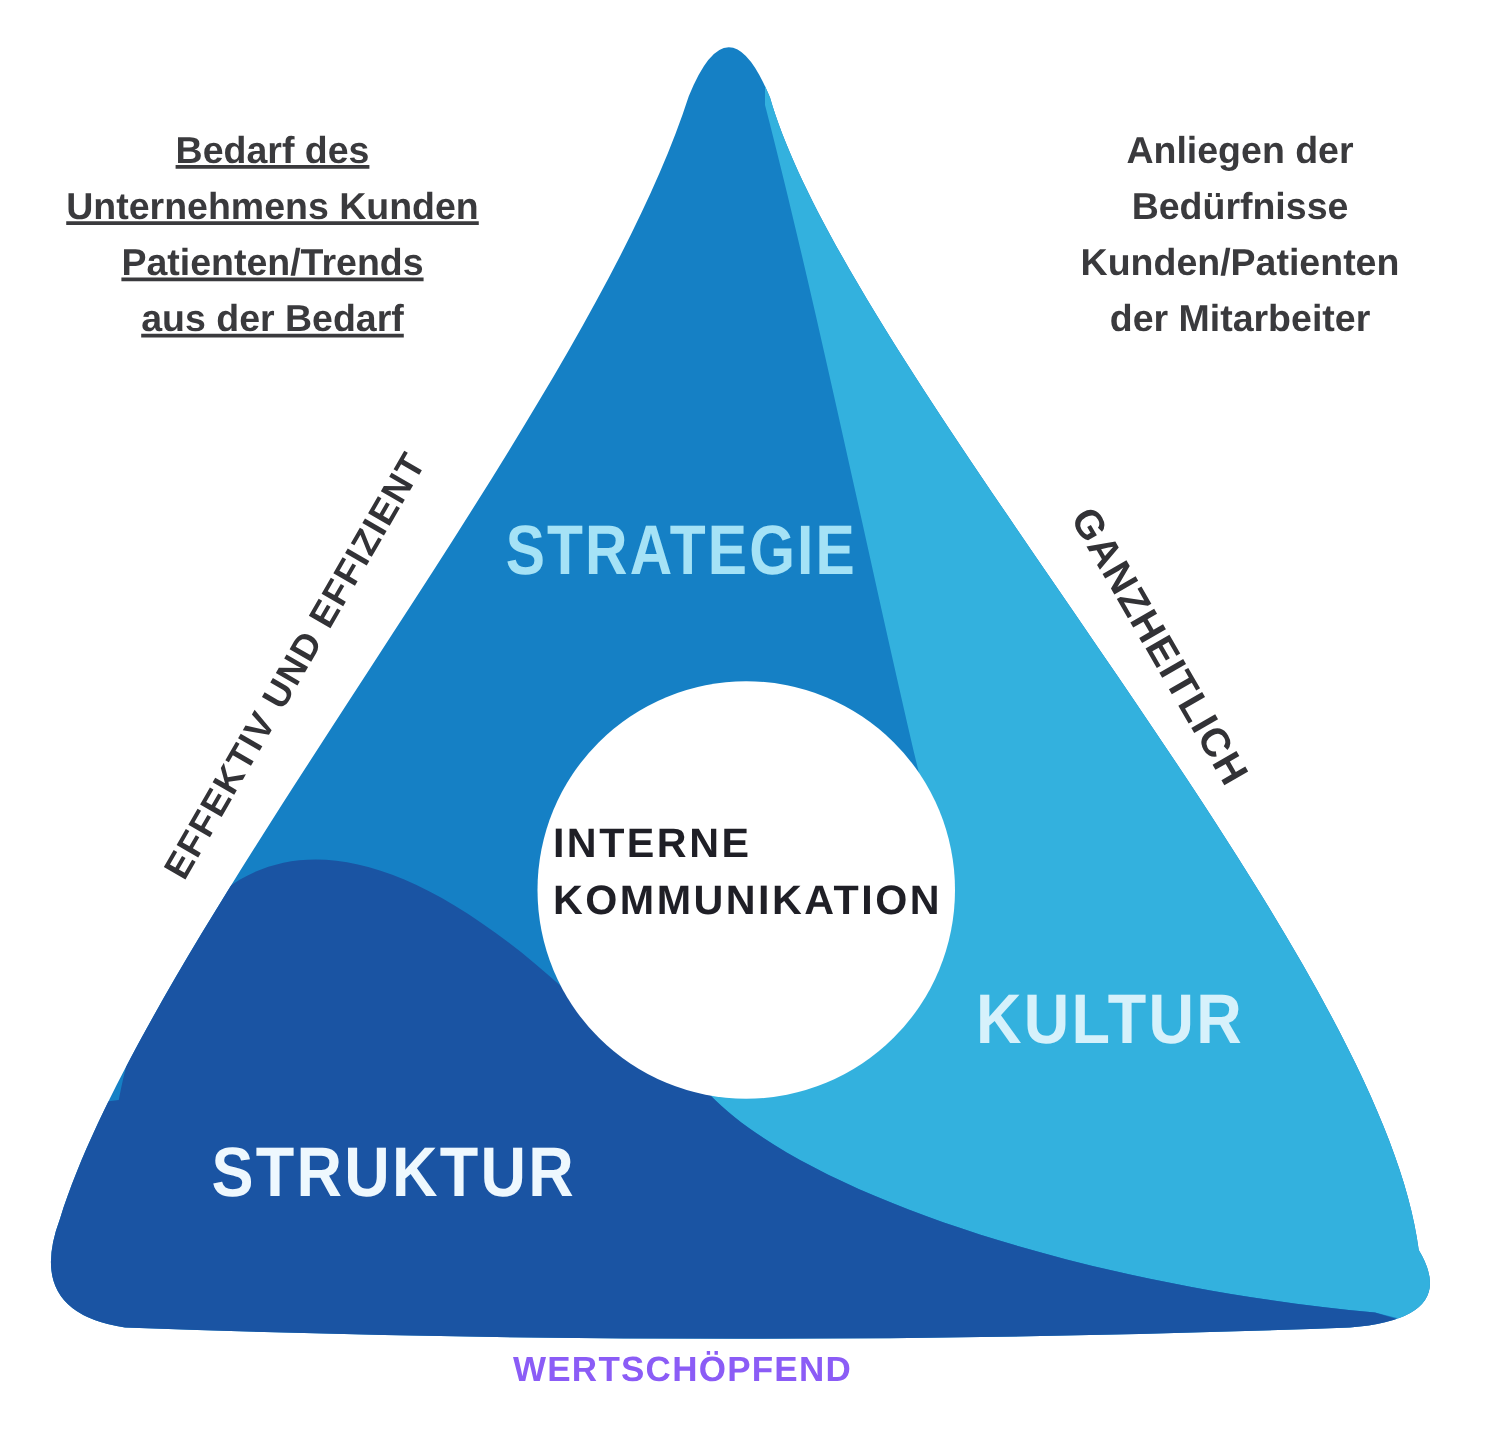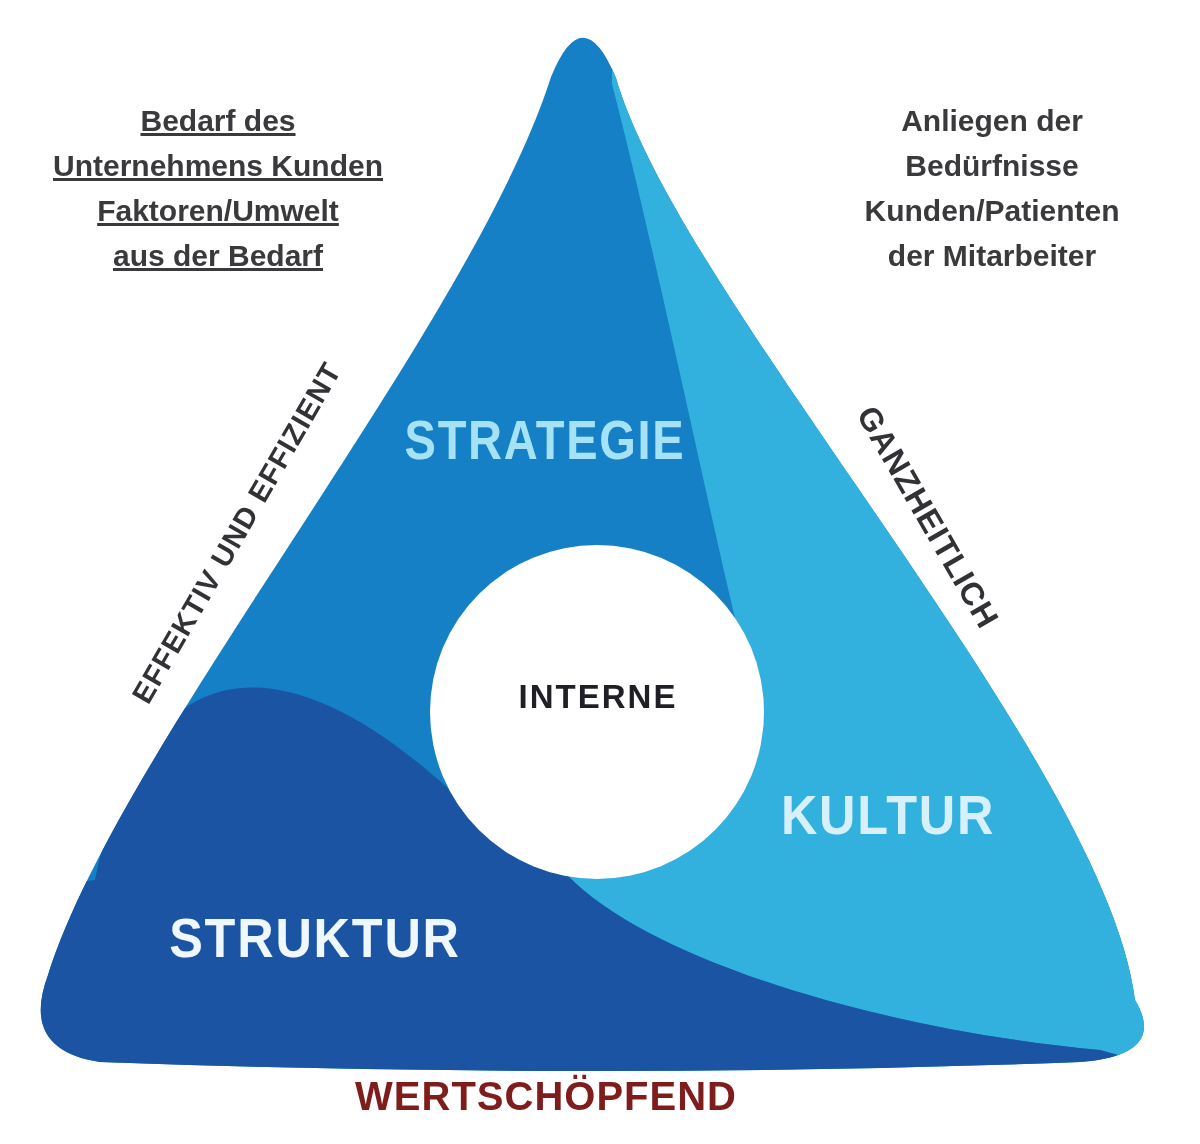--- a/index.html
+++ b/index.html
@@ -68,23 +68,23 @@
     font-size: 29px; letter-spacing: 1px;
     transform: translate(-50%,-50%) rotate(-60deg);
   }
   .edge-label.right {
     left: 928px; top: 517px;
     font-size: 32px; letter-spacing: 1px;
     transform: translate(-50%,-50%) rotate(60deg);
   }
   .edge-label.bottom {
     left: 546px; top: 1096px;
-    font-size: 40px; letter-spacing: 1px;
+    font-size: 28px; letter-spacing: 1px;
     transform: translate(-50%,-50%);
-    color: #7f1d1d;
+    color: #8b5cf6;
   }
 </style>
 </head>
 <body>
 
 <div class="stage">
 
   <svg width="1200" height="1144" viewBox="0 0 1200 1144">
     <defs>
       <clipPath id="triClip">
@@ -121,26 +121,27 @@
 
     <circle cx="597" cy="712" r="167" fill="#ffffff"></circle>
   </svg>
 
   <div class="seg-label strategie">STRATEGIE</div>
   <div class="seg-label kultur">KULTUR</div>
   <div class="seg-label struktur">STRUKTUR</div>
 
   <div class="center-text">
     <div>INTERNE</div>
+    <div>KOMMUNIKATION</div>
   </div>
 
   <div class="note top-left">
     <div>Bedarf des</div>
     <div>Unternehmens Kunden</div>
-    <div>Faktoren/Umwelt</div>
+    <div>Patienten/Trends</div>
     <div>aus der Bedarf</div>
   </div>
 
   <div class="note top-right">
     <div>Anliegen der</div>
     <div>Bedürfnisse</div>
     <div>Kunden/Patienten</div>
     <div>der Mitarbeiter</div>
   </div>
 

